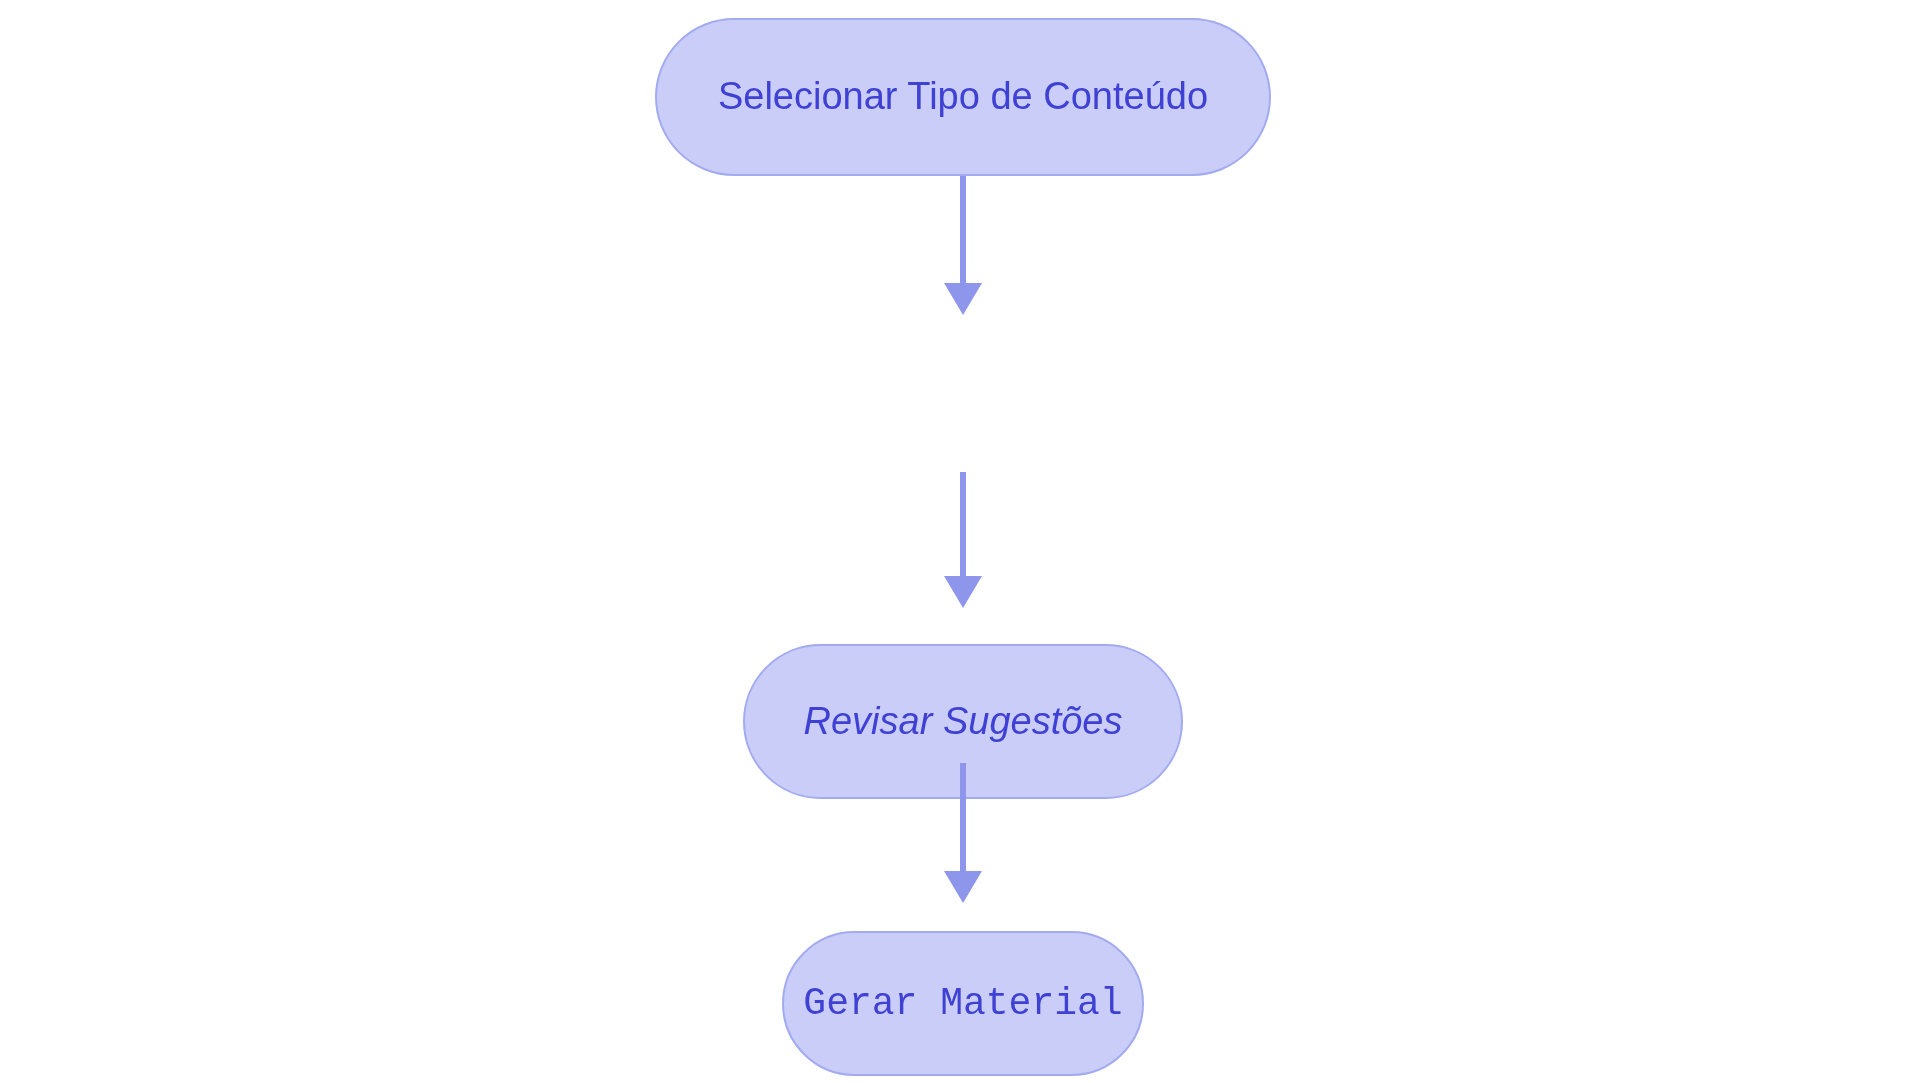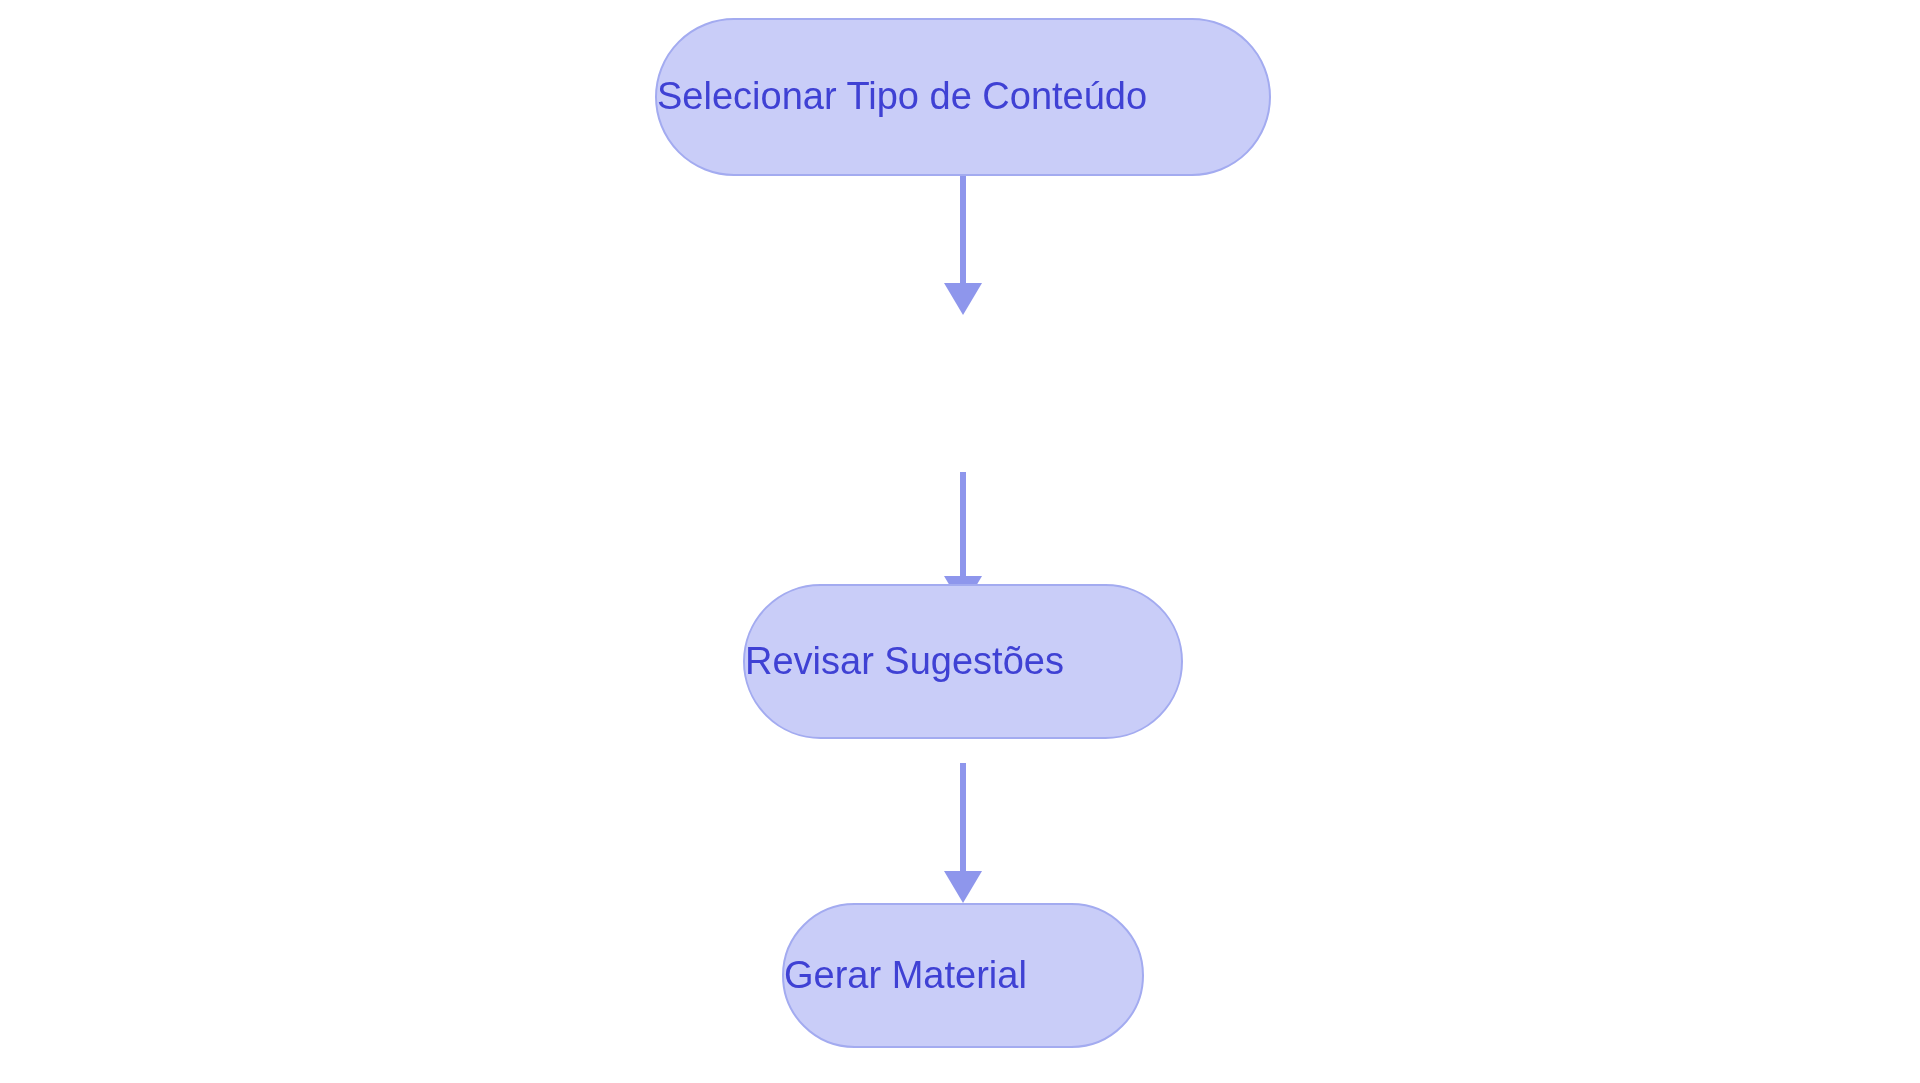--- a/index.html
+++ b/index.html
@@ -20,36 +20,37 @@
   .diagram-canvas {
     position: relative;
     width: 1920px;
     height: 1083px;
     background: var(--background);
   }
   .flow-node {
     position: absolute;
     display: flex;
     align-items: center;
+    justify-content: center;
     background: var(--node-fill);
     border: 2px solid var(--node-border);
     border-radius: 79px;
   }
   .flow-node .node-label {
     font-size: 38px;
     line-height: 1.2;
     color: var(--node-text);
     white-space: nowrap;
     text-align: center;
   }
   
   .node-1 { left: 655px; top: 18px;  width: 616px; height: 158px; }
   .node-2 { left: 699px; top: 315px; width: 528px; height: 157px; }
-  .node-3 { left: 743px; top: 584px; width: 440px; height: 155px; }
-  .node-4 { left: 782px; top: 903px; width: 362px; height: 145px; }
+  .node-3 { left: 743px; top: 644px; width: 440px; height: 155px; font-style: italic; }
+  .node-4 { left: 782px; top: 931px; width: 362px; height: 145px; font-family: Liberation Mono, monospace; }
 
   .flow-arrow { position: absolute; left: 944px; width: 38px; }
   .arrow-1 { top: 176px; height: 139px; }
   .arrow-2 { top: 472px; height: 136px; }
   .arrow-3 { top: 763px; height: 140px; }
   .arrow-shaft {
     position: absolute;
     left: 16px;
     top: 0;
     width: 6px;

